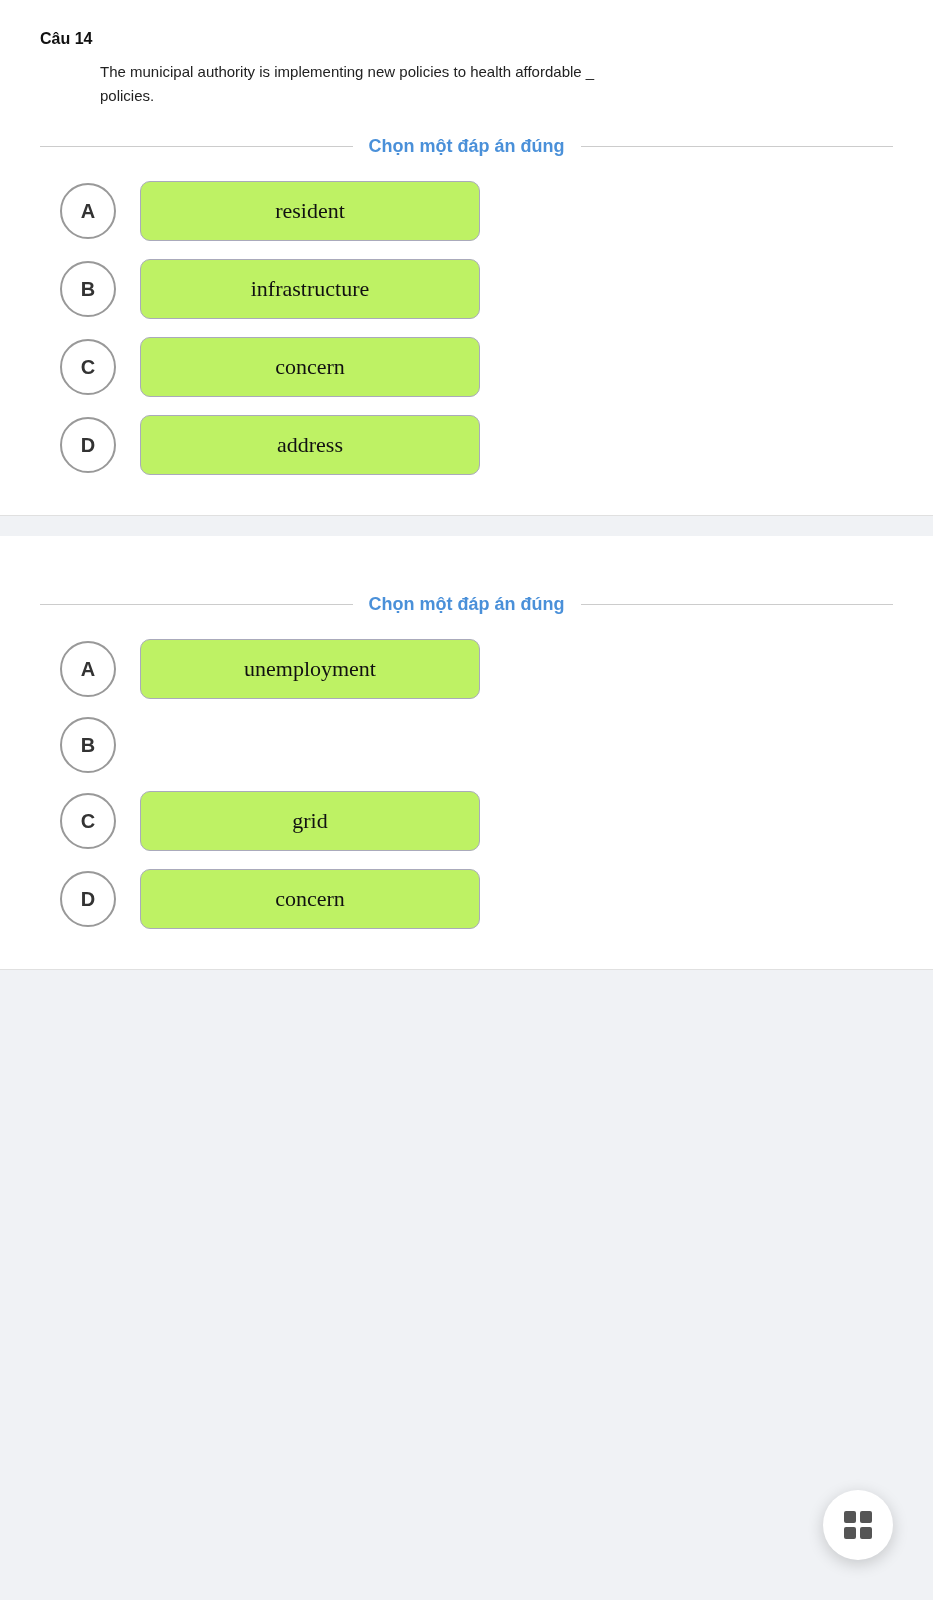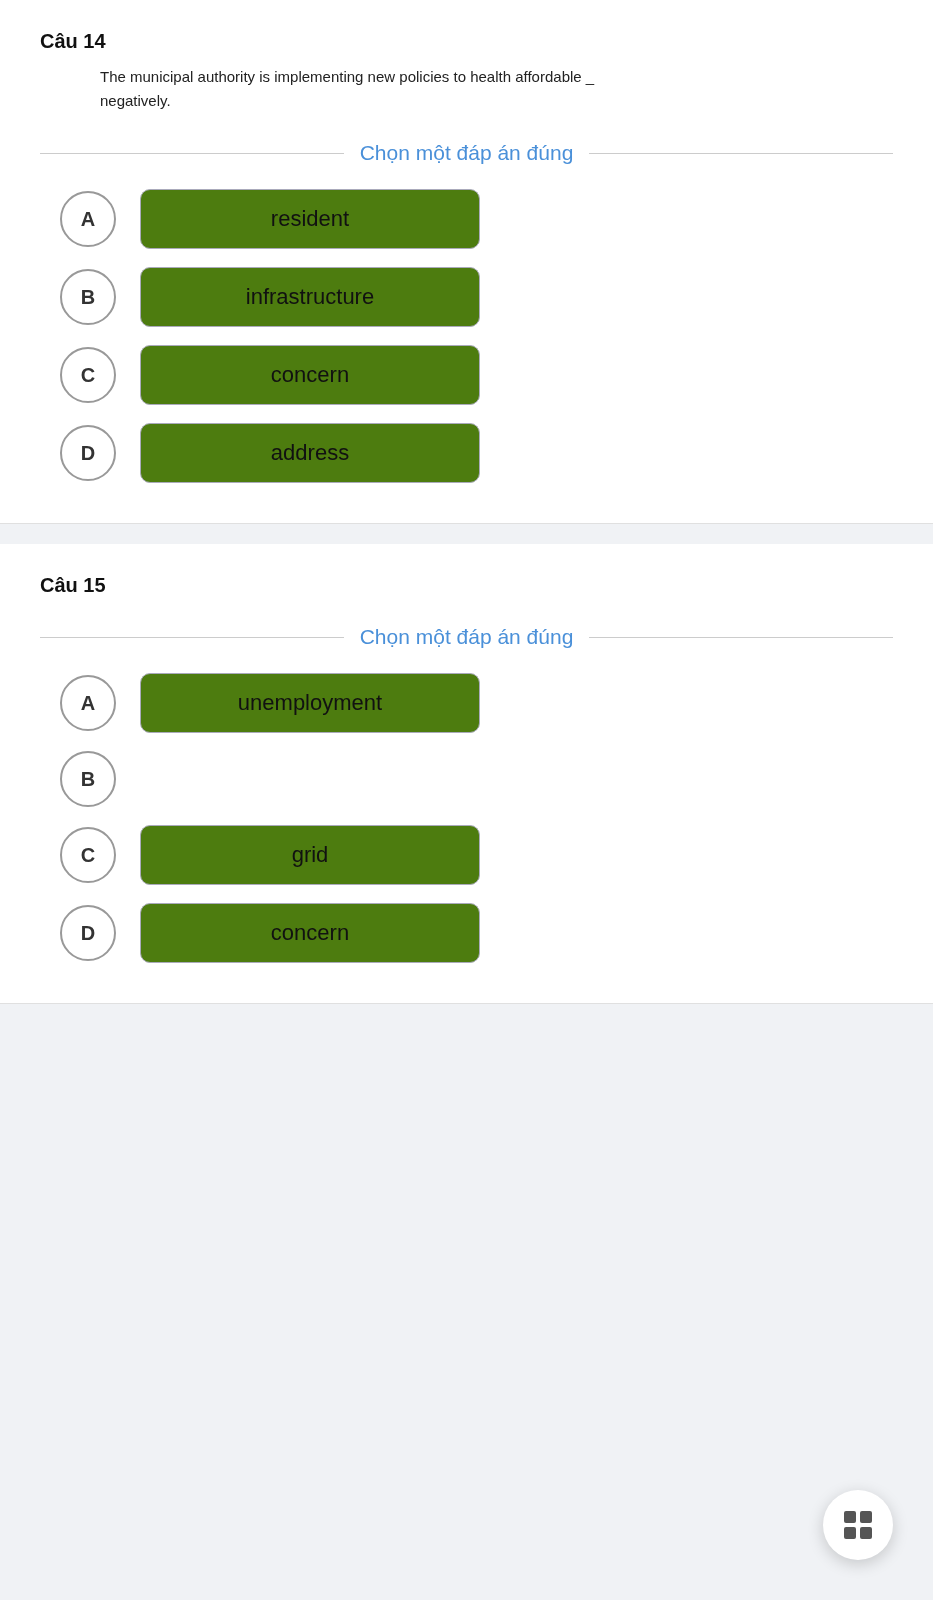--- a/index.html
+++ b/index.html
@@ -17,21 +17,21 @@
 
     .question-card {
       background: #ffffff;
       margin: 0;
       padding: 30px 40px 40px 40px;
       border-bottom: 1px solid #e0e0e0;
     }
 
     .question-number {
       font-weight: bold;
-      font-size: 20px;
+      font-size: 16px;
       margin-bottom: 12px;
       color: #111;
       font-family: Arial, sans-serif;
     }
 
     .question-text {
       font-size: 15px;
       color: #222;
       margin-bottom: 6px;
       line-height: 1.6;
@@ -45,23 +45,23 @@
       margin: 28px 0 24px 0;
     }
 
     .divider-line {
       flex: 1;
       height: 1px;
       background-color: #ccc;
     }
 
     .divider-label {
-      font-size: 21px;
+      font-size: 18px;
       color: #4a90d9;
-      font-weight: normal;
+      font-weight: bold;
       padding: 0 16px;
       font-family: Arial, sans-serif;
       white-space: nowrap;
     }
 
     .answer-options {
       display: flex;
       flex-direction: column;
       gap: 18px;
       padding-left: 20px;
@@ -91,22 +91,22 @@
     }
 
     .answer-box {
       border: 1.5px solid #aab;
       border-radius: 10px;
       padding: 16px 32px;
       font-size: 22px;
       color: #111;
       min-width: 340px;
       text-align: center;
-      background: #4d7c0f;
-      font-family: Liberation Sans, sans-serif;
+      background: #bef264;
+      font-family: Liberation Serif, serif;
     }
 
     .gap-between {
       height: 20px;
       background: #f0f2f5;
     }
 
     .fab-button {
       position: fixed;
       bottom: 40px;
@@ -139,21 +139,21 @@
   </style>
 </head>
 <body>
 
 <div class="question-card">
   <div class="question-number">Câu 14</div>
   <div class="question-text">
     <span>The municipal authority is implementing new policies to health affordable</span>
     <span> _</span>
     <br>
-    <span>negatively.</span>
+    <span>policies.</span>
   </div>
 
   <div class="divider-container">
     <div class="divider-line"></div>
     <span class="divider-label">Chọn một đáp án đúng</span>
     <div class="divider-line"></div>
   </div>
 
   <div class="answer-options">
     <div class="answer-row">
@@ -171,21 +171,20 @@
     <div class="answer-row">
       <div class="circle-label">D</div>
       <div class="answer-box">address</div>
     </div>
   </div>
 </div>
 
 <div class="gap-between"></div>
 
 <div class="question-card">
-  <div class="question-number">Câu 15</div>
 
   <div class="divider-container">
     <div class="divider-line"></div>
     <span class="divider-label">Chọn một đáp án đúng</span>
     <div class="divider-line"></div>
   </div>
 
   <div class="answer-options">
     <div class="answer-row">
       <div class="circle-label">A</div>

